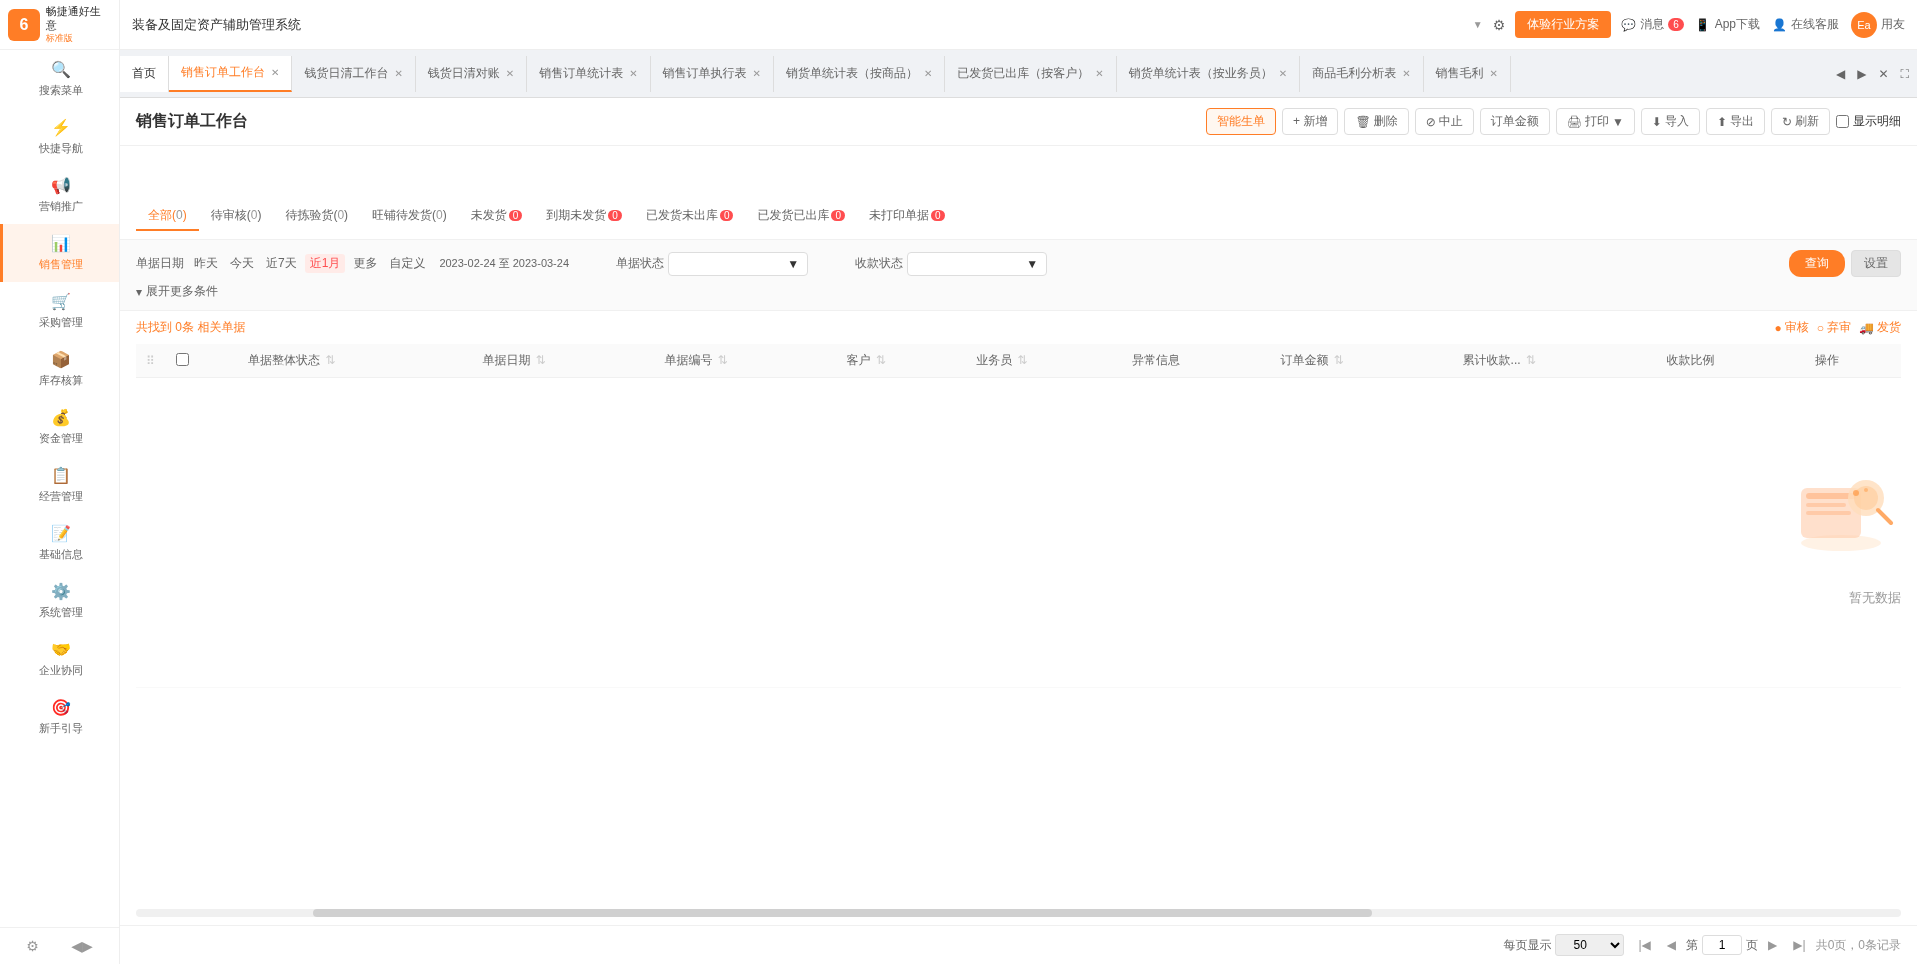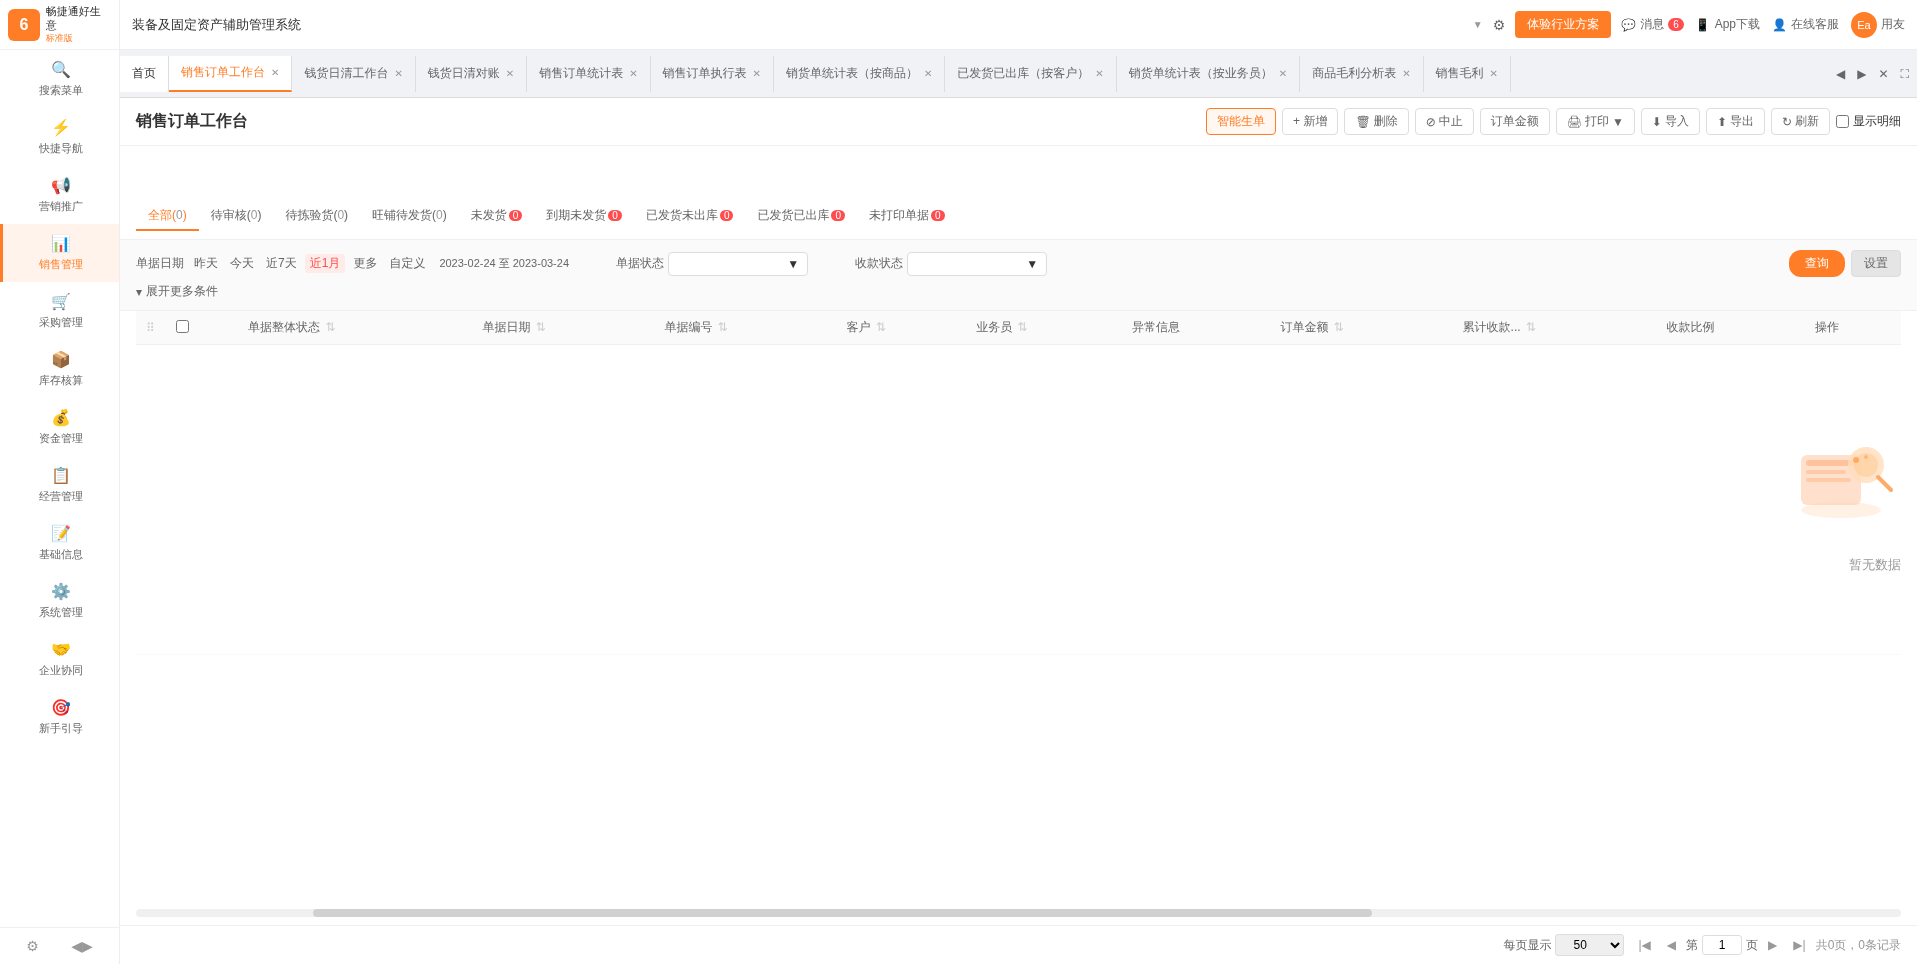--- a/index.html
+++ b/index.html
@@ -369,20 +369,41 @@
           </div>
         </div>
         <div style="text-align:center;">
           <span class="expand-btn">
             <span>▾</span>
             <span>展开更多条件</span>
           </span>
         </div>
       </div>
 
+      <div class="results-header">
+        <div class="results-count">
+          <span>共找到</span>
+          <span style="color:#ff7d26;">0条</span>
+          <span>相关单据</span>
+        </div>
+        <div class="results-actions">
+          <span class="result-action-btn orange">
+            <span>●</span>
+            <span>审核</span>
+          </span>
+          <span class="result-action-btn orange">
+            <span>○</span>
+            <span>弃审</span>
+          </span>
+          <span class="result-action-btn orange">
+            <span>🚚</span>
+            <span>发货</span>
+          </span>
+        </div>
+      </div>
 
       <div class="table-container">
         <table>
           <thead>
             <tr>
               <th class="checkbox-cell">
                 <span class="drag-handle">⠿</span>
               </th>
               <th>
                 <input type="checkbox" style="">

